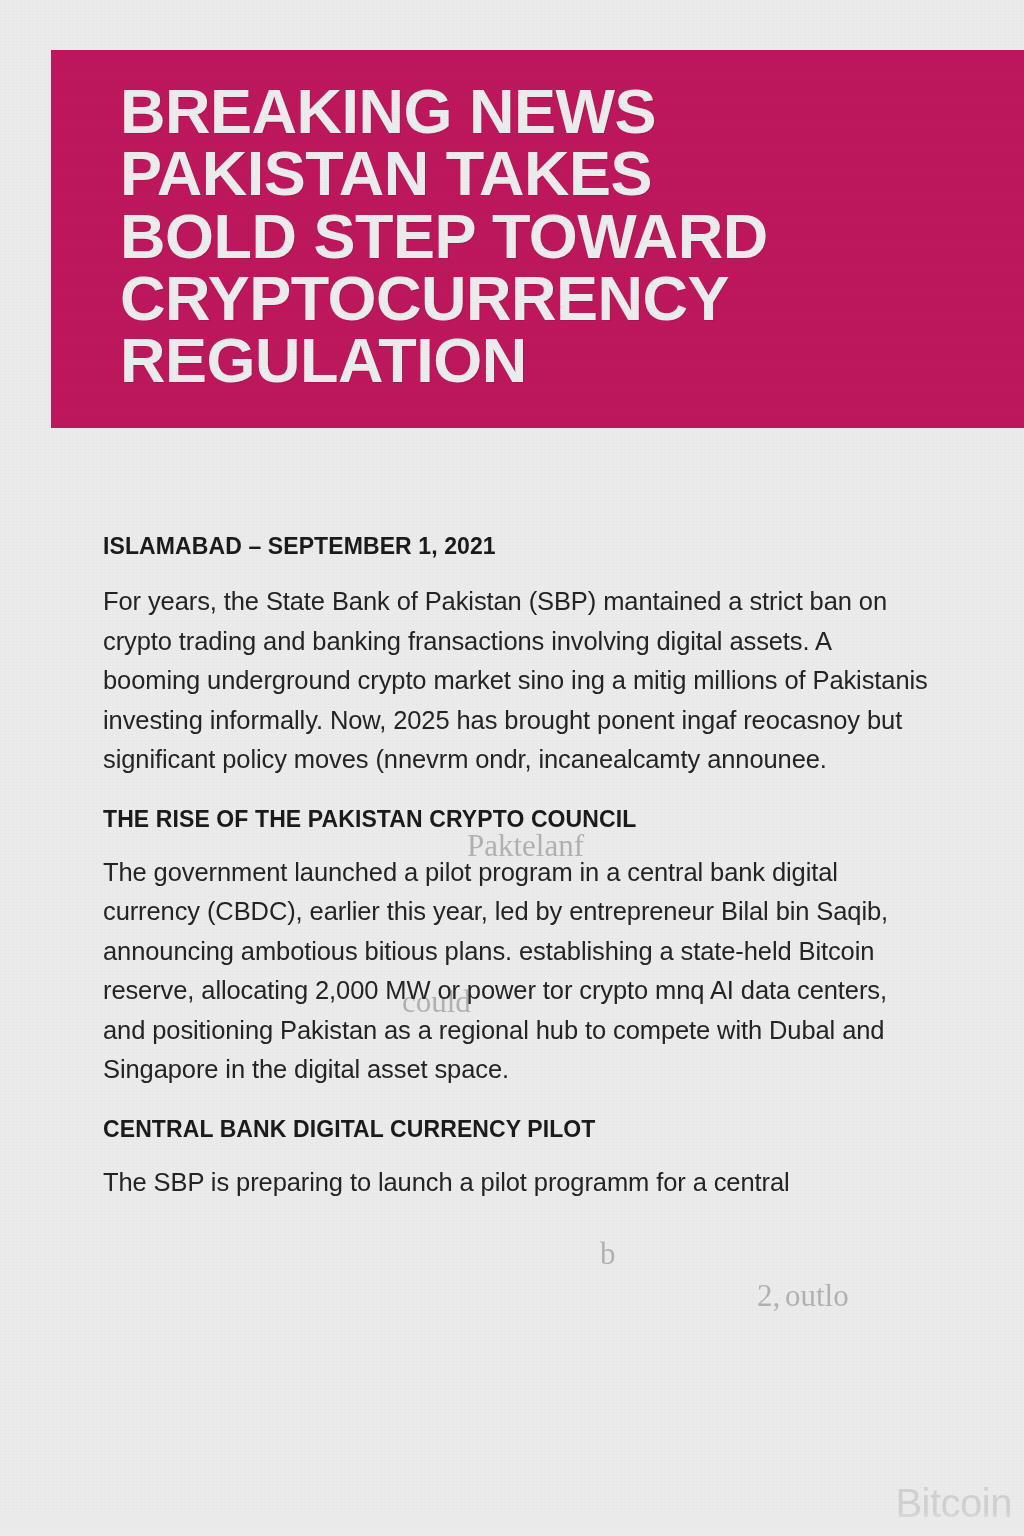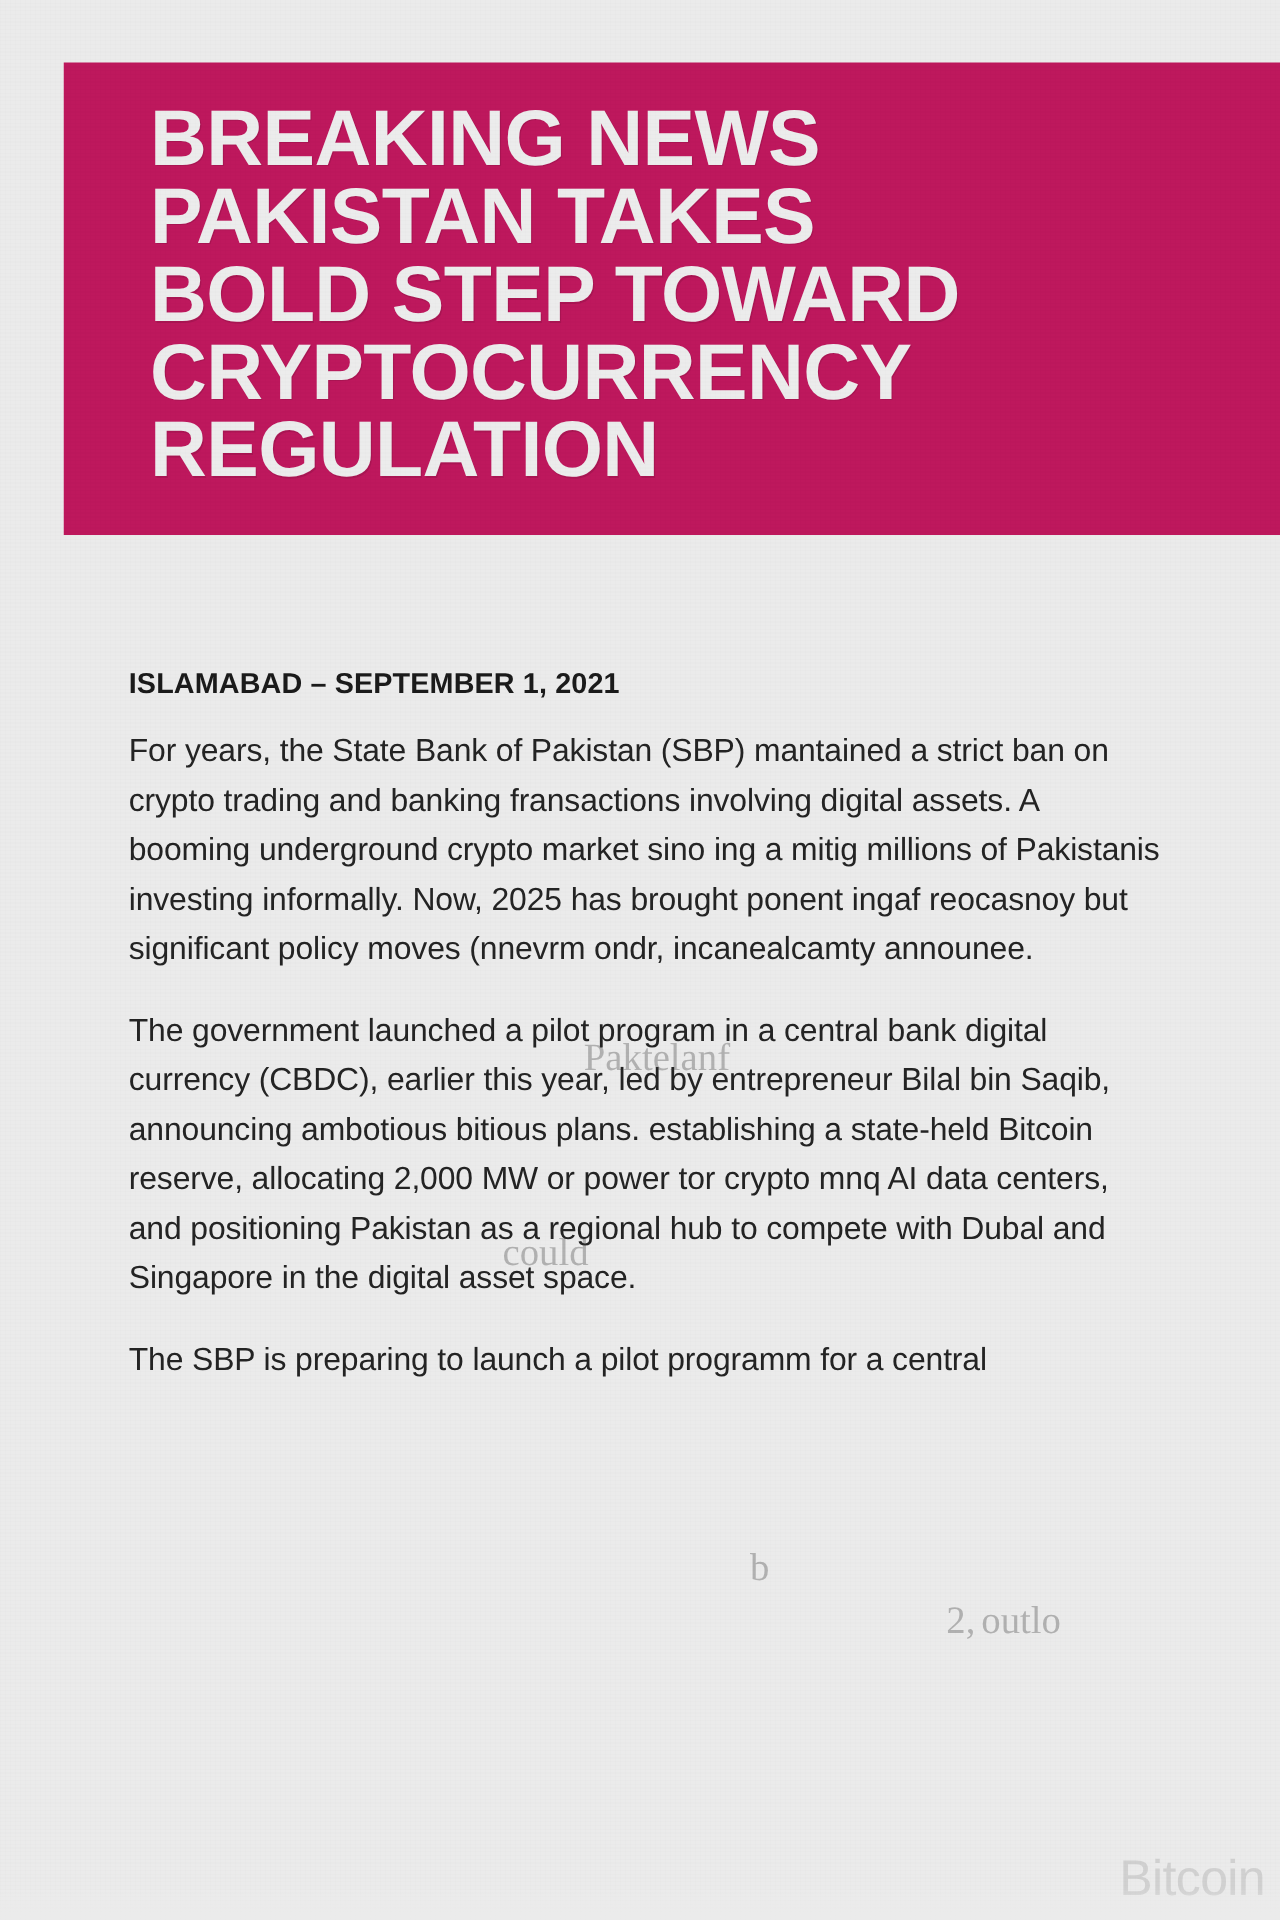--- a/index.html
+++ b/index.html
@@ -132,22 +132,24 @@
 REGULATION</h1>
   </div>
 
   <div class="article">
 
     <p class="dateline">ISLAMABAD – SEPTEMBER 1, 2021</p>
 
 
     <p class="para">For years, the State Bank of Pakistan (SBP) mantained a strict ban on crypto trading and banking fransactions involving digital assets. A booming underground crypto market sino ing a mitig millions of Pakistanis investing informally. Now, 2025 has brought ponent ingaf reocasnoy but significant policy moves (nnevrm ondr, incanealcamty announee.</p>
 
+    <h2 class="subhead">THE RISE OF THE PAKISTAN CRYPTO COUNCIL</h2>
     <p class="para">The government launched a pilot program in a central bank digital currency (CBDC), earlier this year, led by entrepreneur Bilal bin Saqib, announcing ambotious bitious plans. establishing a state-held Bitcoin reserve, allocating 2,000 MW or power tor crypto mnq AI data centers, and positioning Pakistan as a regional hub to compete with Dubal and Singapore in the digital asset space.</p>
 
+    <h2 class="subhead">CENTRAL BANK DIGITAL CURRENCY PILOT</h2>
     <p class="para last">The SBP is preparing to launch a pilot programm for a central</p>
 
   </div>
 
   <span class="ghost" style="left:467px; top:828px;">Paktelanf</span>
   <span class="ghost" style="left:402px; top:984px;">could</span>
   <span class="ghost" style="left:600px; top:1236px;">b</span>
   <span class="ghost" style="left:785px; top:1278px;">outlo</span>
   <span class="ghost" style="left:757px; top:1278px;">2,</span>
 

